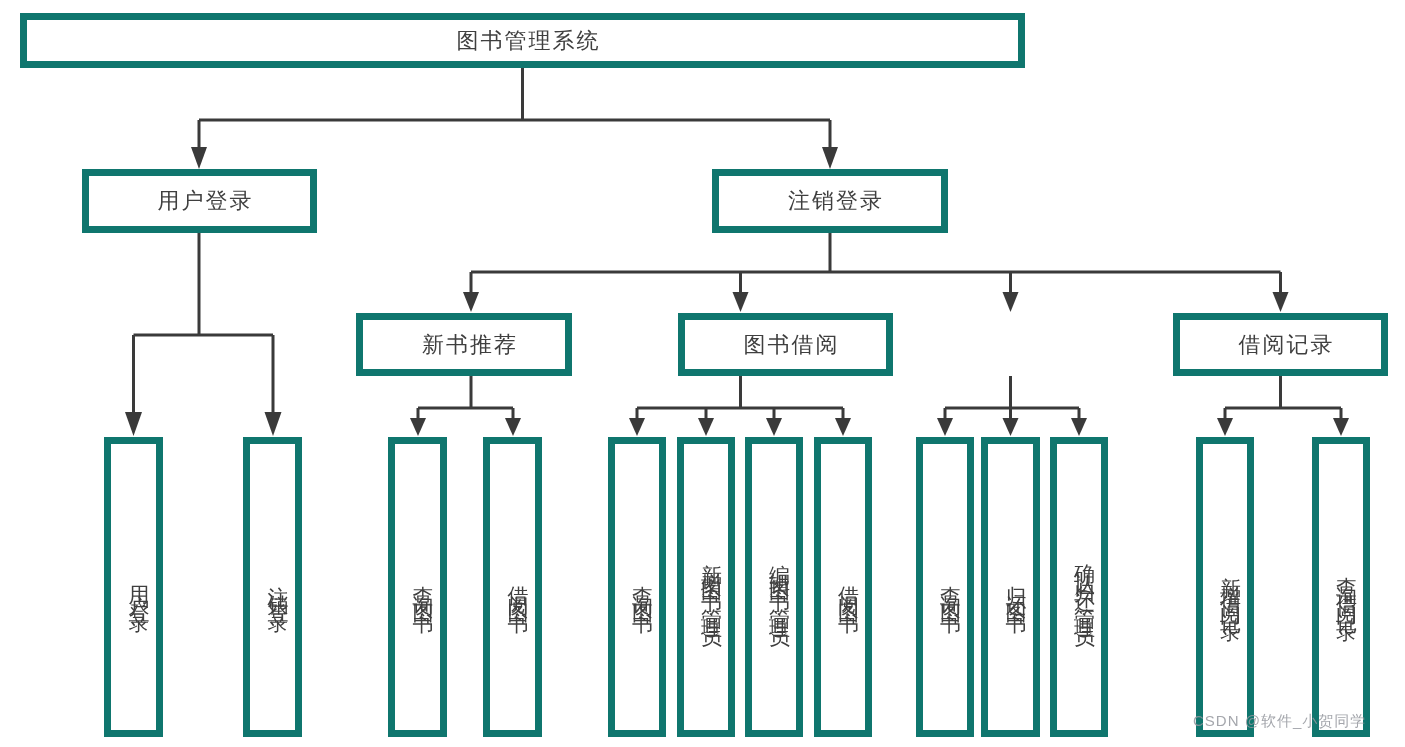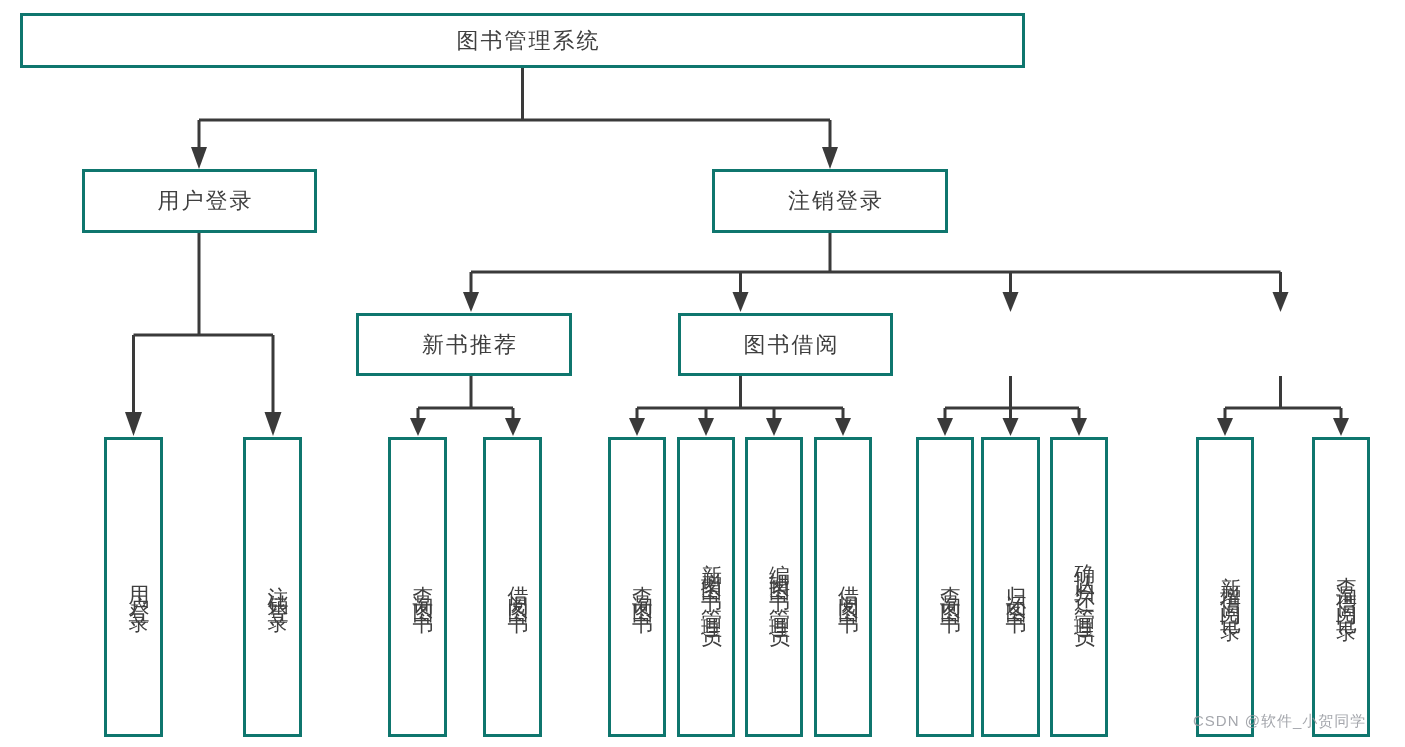--- a/index.html
+++ b/index.html
@@ -8,21 +8,21 @@
     width:1405px;height:747px;
     background:#ffffff;
     font-family:"Liberation Sans", sans-serif;
     color:#3f3f3f;
     overflow:hidden;
   }
   .box{
     position:absolute;
     box-sizing:border-box;
     background:#ffffff;
-    border:3px solid #0f766e;
+    border:7px solid #0f766e;
     display:flex;
     align-items:center;
     justify-content:center;
     padding-left:12px;
   }
   .hlabel{
     font-size:22px;
     letter-spacing:2px;
     white-space:nowrap;
     color:#3f3f3f;
@@ -113,20 +113,23 @@
   <div class="box node" style="left:712px;top:169px;width:236px;height:64px;">
     <span class="hlabel">注销登录</span>
   </div>
 
   <div class="box node" style="left:356px;top:313px;width:216px;height:63px;">
     <span class="hlabel">新书推荐</span>
   </div>
   <div class="box node" style="left:633px;top:313px;width:215px;height:63px;margin-left:45px;">
     <span class="hlabel">图书借阅</span>
   </div>
+  <div class="box node" style="left:1173px;top:313px;width:215px;height:63px;">
+    <span class="hlabel">借阅记录</span>
+  </div>
 
   <div class="box node leaf" style="left:104px;">
     <span class="vlabel">用户登录</span>
   </div>
   <div class="box node leaf" style="left:243px;">
     <span class="vlabel">注销登录</span>
   </div>
 
   <div class="box node leaf" style="left:388px;">
     <span class="vlabel">查询图书</span>

